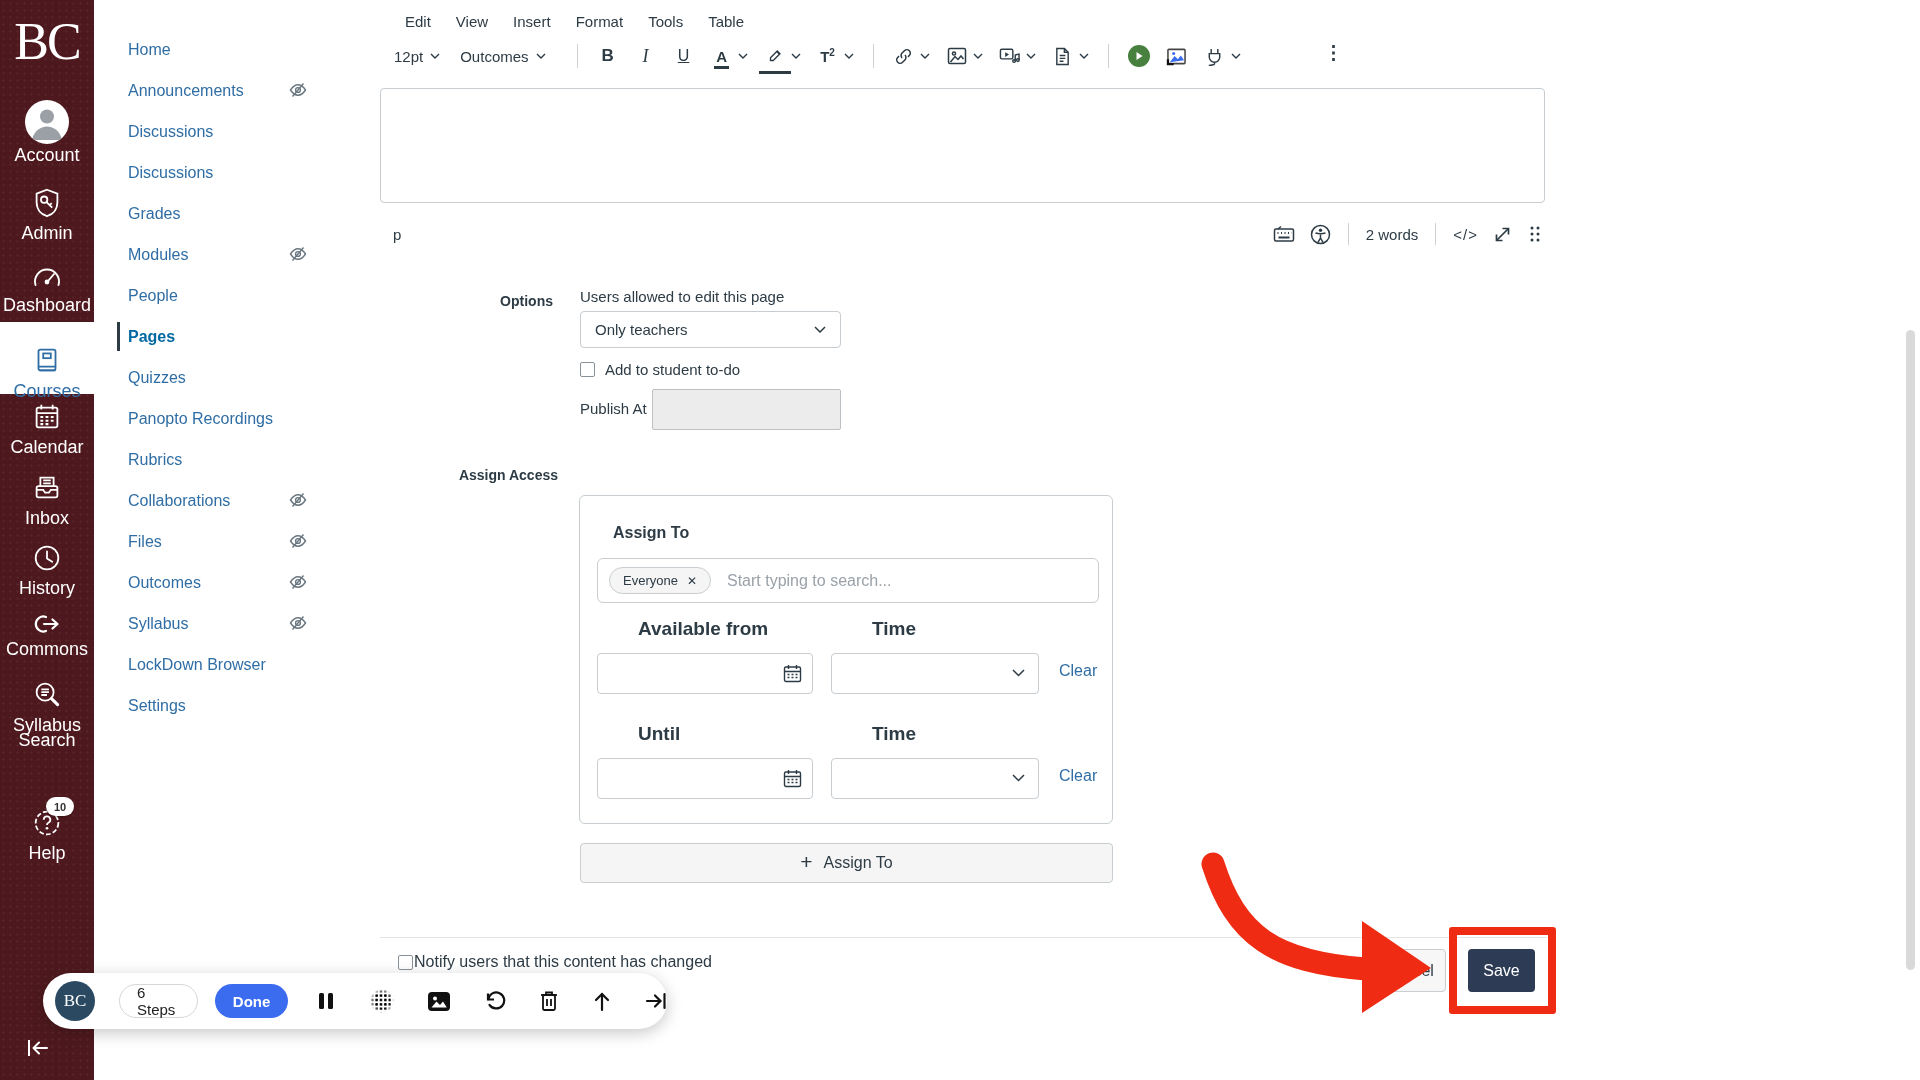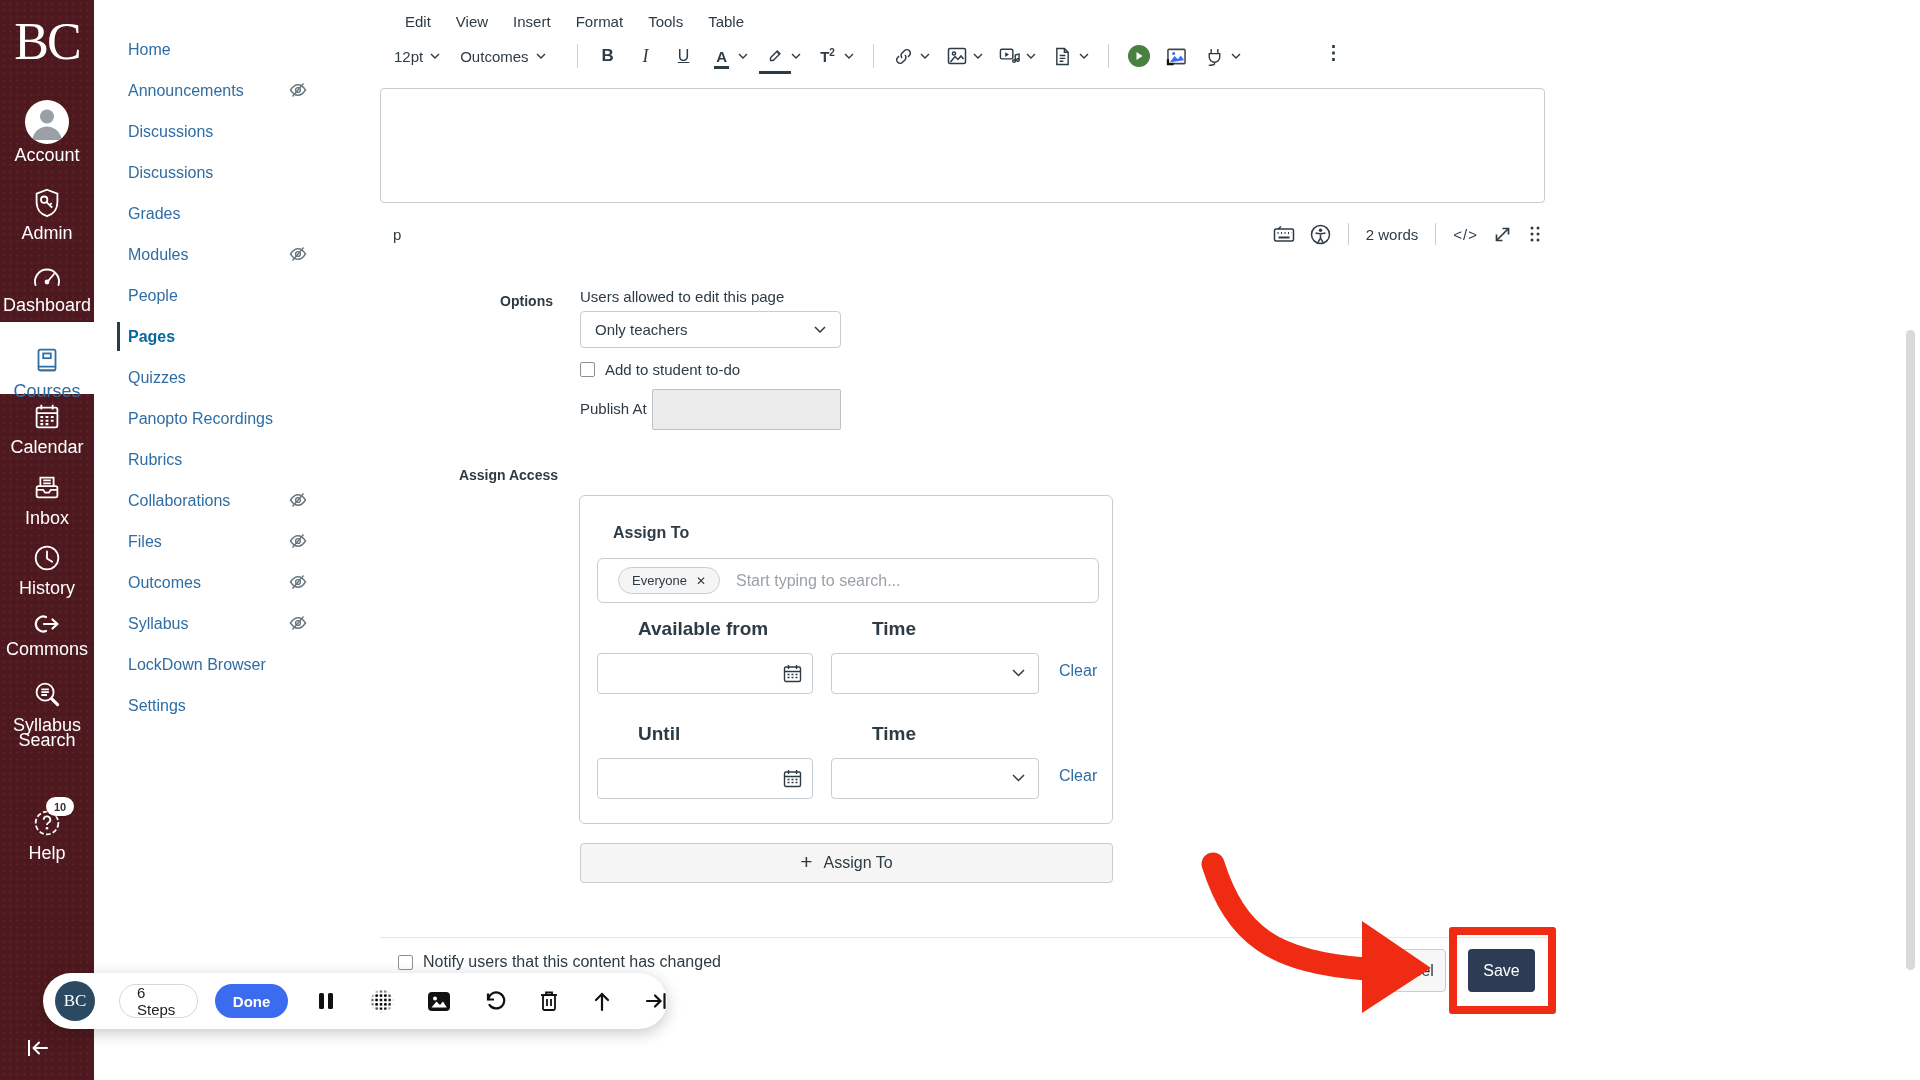--- a/index.html
+++ b/index.html
@@ -73,36 +73,36 @@
   .opt-select { position:absolute; left:580px; top:311px; width:261px; height:37px; border:1px solid #c7cdd1; border-radius:4px; display:flex; align-items:center; justify-content:space-between; padding:0 14px; font-size:15px; cursor:pointer; background:#fff; }
   .opt-check { position:absolute; left:580px; top:361px; display:flex; align-items:center; gap:10px; font-size:15px; }
   .checkbox { width:15px; height:15px; border:1px solid #8a9299; border-radius:2px; background:#fff; flex:none; }
   .publish-label { position:absolute; left:580px; top:400px; font-size:15px; }
   .publish-input { position:absolute; left:652px; top:389px; width:189px; height:41px; background:#ececec; border:1px solid #bcc1c5; border-radius:2px; }
 
   
   .aa-section-label { position:absolute; left:380px; top:467px; width:178px; text-align:right; font-weight:700; font-size:14px; }
   .aa-panel { position:absolute; left:579px; top:495px; width:534px; height:329px; border:1px solid #c7cdd1; border-radius:6px; background:#fff; }
   .aa-title { position:absolute; left:33px; top:28px; font-weight:700; font-size:16px; }
-  .tag-box { position:absolute; left:17px; top:62px; width:502px; height:45px; border:1px solid #c7cdd1; border-radius:6px; display:flex; align-items:center; gap:16px; padding:0 20px; background:#fff; }
+  .tag-box { position:absolute; left:17px; top:62px; width:502px; height:45px; border:1px solid #c7cdd1; border-radius:6px; display:flex; align-items:center; gap:16px; padding:0 11px; background:#fff; }
   .tag-pill { display:flex; align-items:center; gap:9px; height:27px; padding:0 13px; border:1px solid #c7cdd1; border-radius:14px; background:#f5f5f5; font-size:13px; cursor:pointer; }
   .tag-x { font-size:12px; cursor:pointer; }
   .ph-text { color:#9aa1a8; font-size:16px; }
   .aa-lbl { position:absolute; font-weight:700; font-size:19px;margin-left:41px; }
   .date-input { position:absolute; width:216px; height:41px; border:1px solid #c7cdd1; border-radius:4px; background:#fff; }
   .date-input .cal { position:absolute; right:10px; top:10px; color:#2d3b45; }
   .time-select { position:absolute; width:208px; height:41px; border:1px solid #c7cdd1; border-radius:4px; background:#fff; }
   .time-select .tchev { position:absolute; right:13px; top:15px; color:#2d3b45; }
   .clear-link { position:absolute; left:479px; font-size:16px; color:#2f6da4; cursor:pointer; }
   .add-assign-btn { position:absolute; left:580px; top:843px; width:533px; height:40px; background:#f5f5f5; border:1px solid #c7cdd1; border-radius:4px; display:flex; align-items:center; justify-content:center; gap:11px; font-size:16px; color:#2d3b45; cursor:pointer; }
   .plus-glyph { font-size:21px; font-weight:300; margin-top:-2px; }
 
   
   .footer-divider { position:absolute; left:380px; top:937px; width:1167px; height:1px; background:#e5e5e5; z-index:4; }
-  .notify-row { position:absolute; left:398px; top:953px; display:flex; align-items:center; gap:10px; font-size:16px; z-index:4; }
+  .notify-row { position:absolute; left:398px; top:953px; display:flex; align-items:center; gap:1px; font-size:16px; z-index:4; }
   .bottom-mask { position:absolute; left:380px; top:975px; width:980px; height:105px; background:#fff; z-index:5; }
   .cancel-btn { position:absolute; left:1372px; top:949px; width:74px; height:43px; background:#f7f7f7; border:1px solid #c7cdd1; border-radius:4px; display:flex; align-items:center; justify-content:center; font-size:16px; z-index:6; cursor:pointer; }
   .save-btn { position:absolute; left:1468px; top:949px; width:67px; height:43px; background:#2d3b55; border:none; border-radius:4px; color:#fff; font-size:16px; display:flex; align-items:center; justify-content:center; z-index:6; cursor:pointer; }
   .red-rect { position:absolute; left:1449px; top:927px; width:107px; height:87px; border:8px solid #ef2b13; border-radius:3px; z-index:38; pointer-events:none; }
   .arrow-svg { position:absolute; left:0; top:0; width:1920px; height:1080px; z-index:40; pointer-events:none; }
 
   
   .recorder { position:absolute; left:43px; top:973px; width:624px; height:56px; background:#fff; border-radius:28px; box-shadow:0 4px 16px rgba(0,0,0,.22); display:flex; align-items:center; z-index:50; }
   .rec-avatar { width:40px; height:40px; border-radius:50%; background:#2b4a62; color:#fff; font-family:"Liberation Serif",serif; font-size:17px; display:flex; align-items:center; justify-content:center; margin-left:12px; flex:none; }
   .steps-pill { margin-left:24px; height:34px; padding:0 17px; border:1px solid #d7d7d7; border-radius:17px; display:flex; align-items:center; font-size:15px; color:#222; cursor:pointer; }

